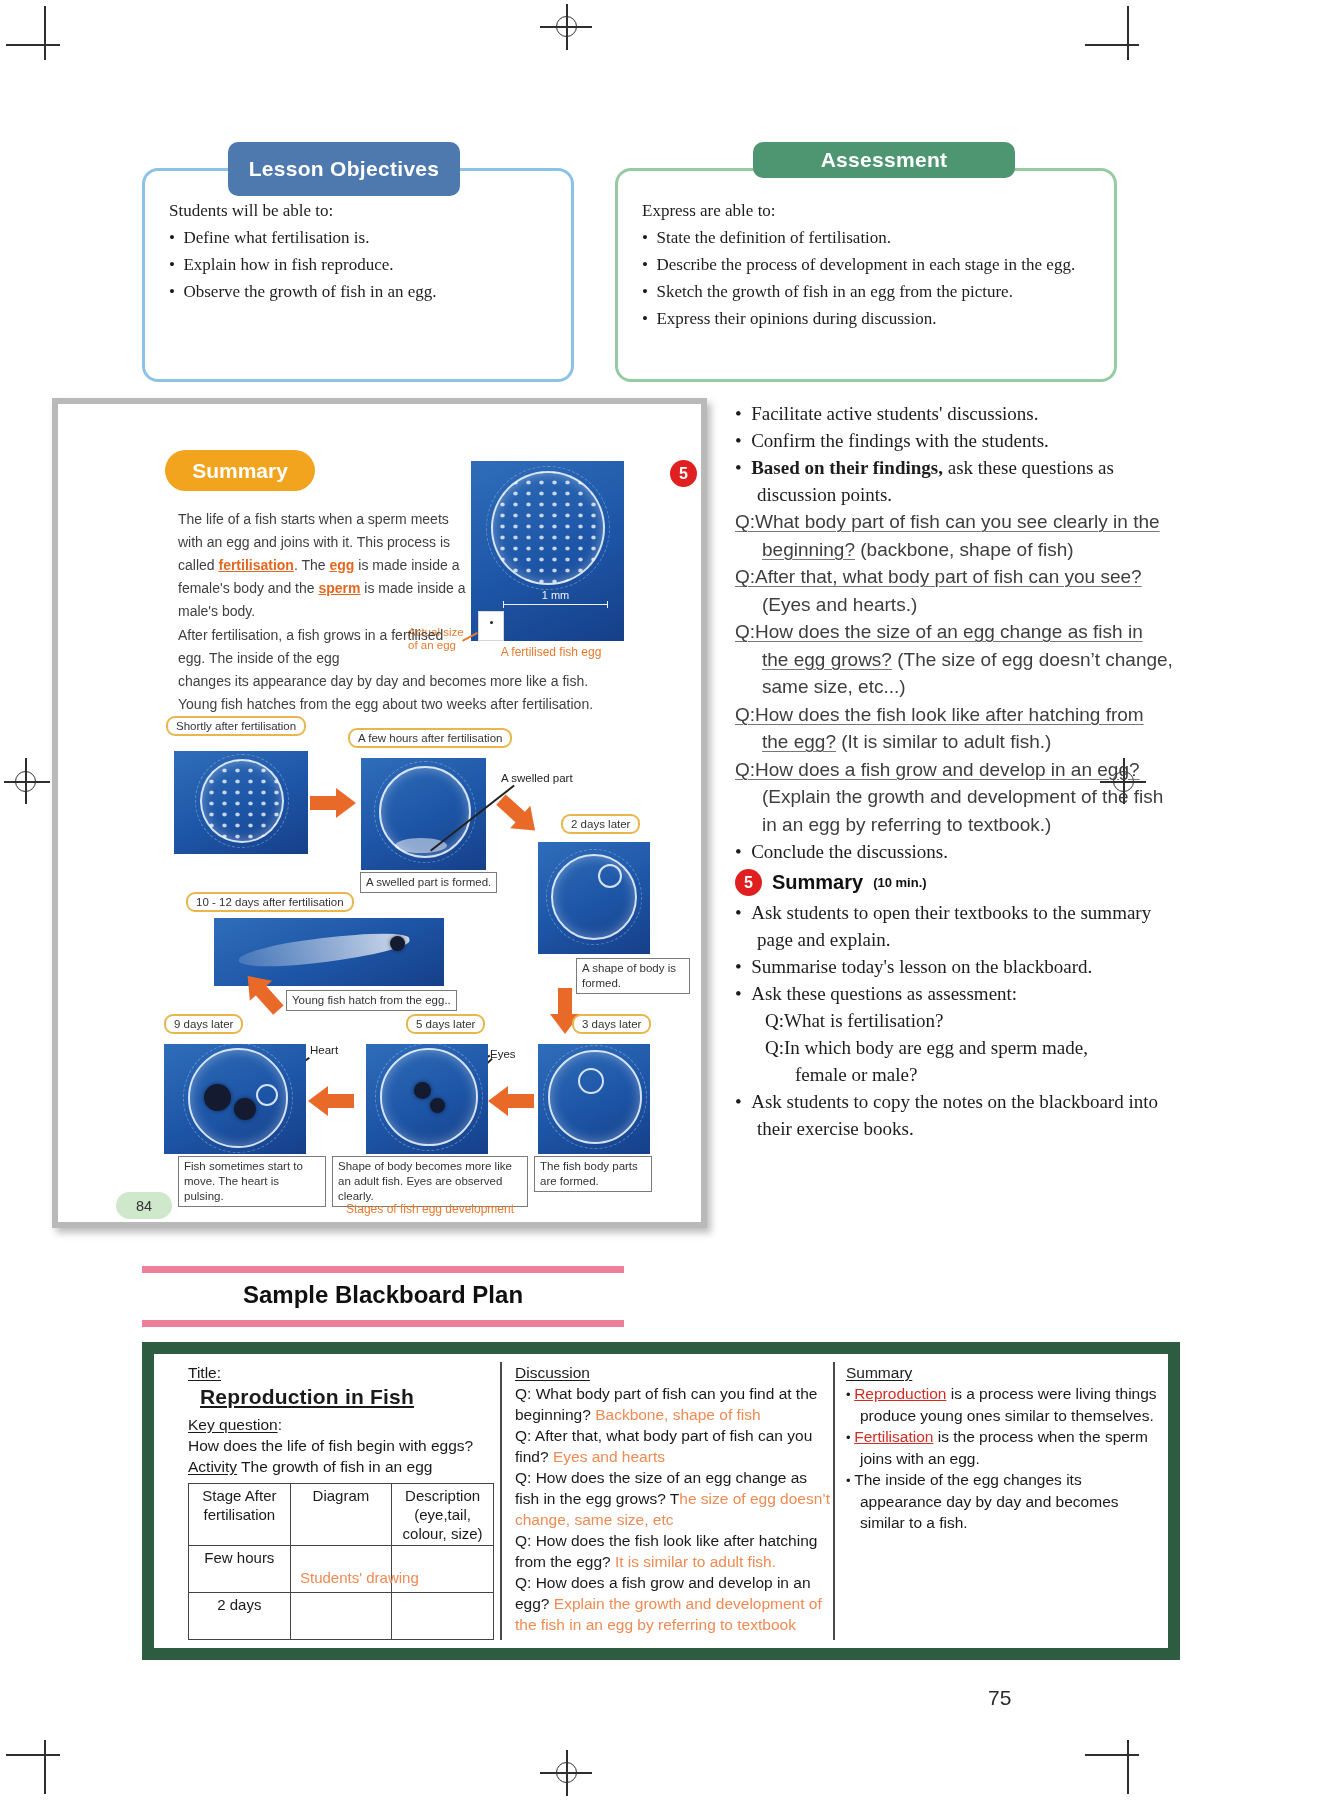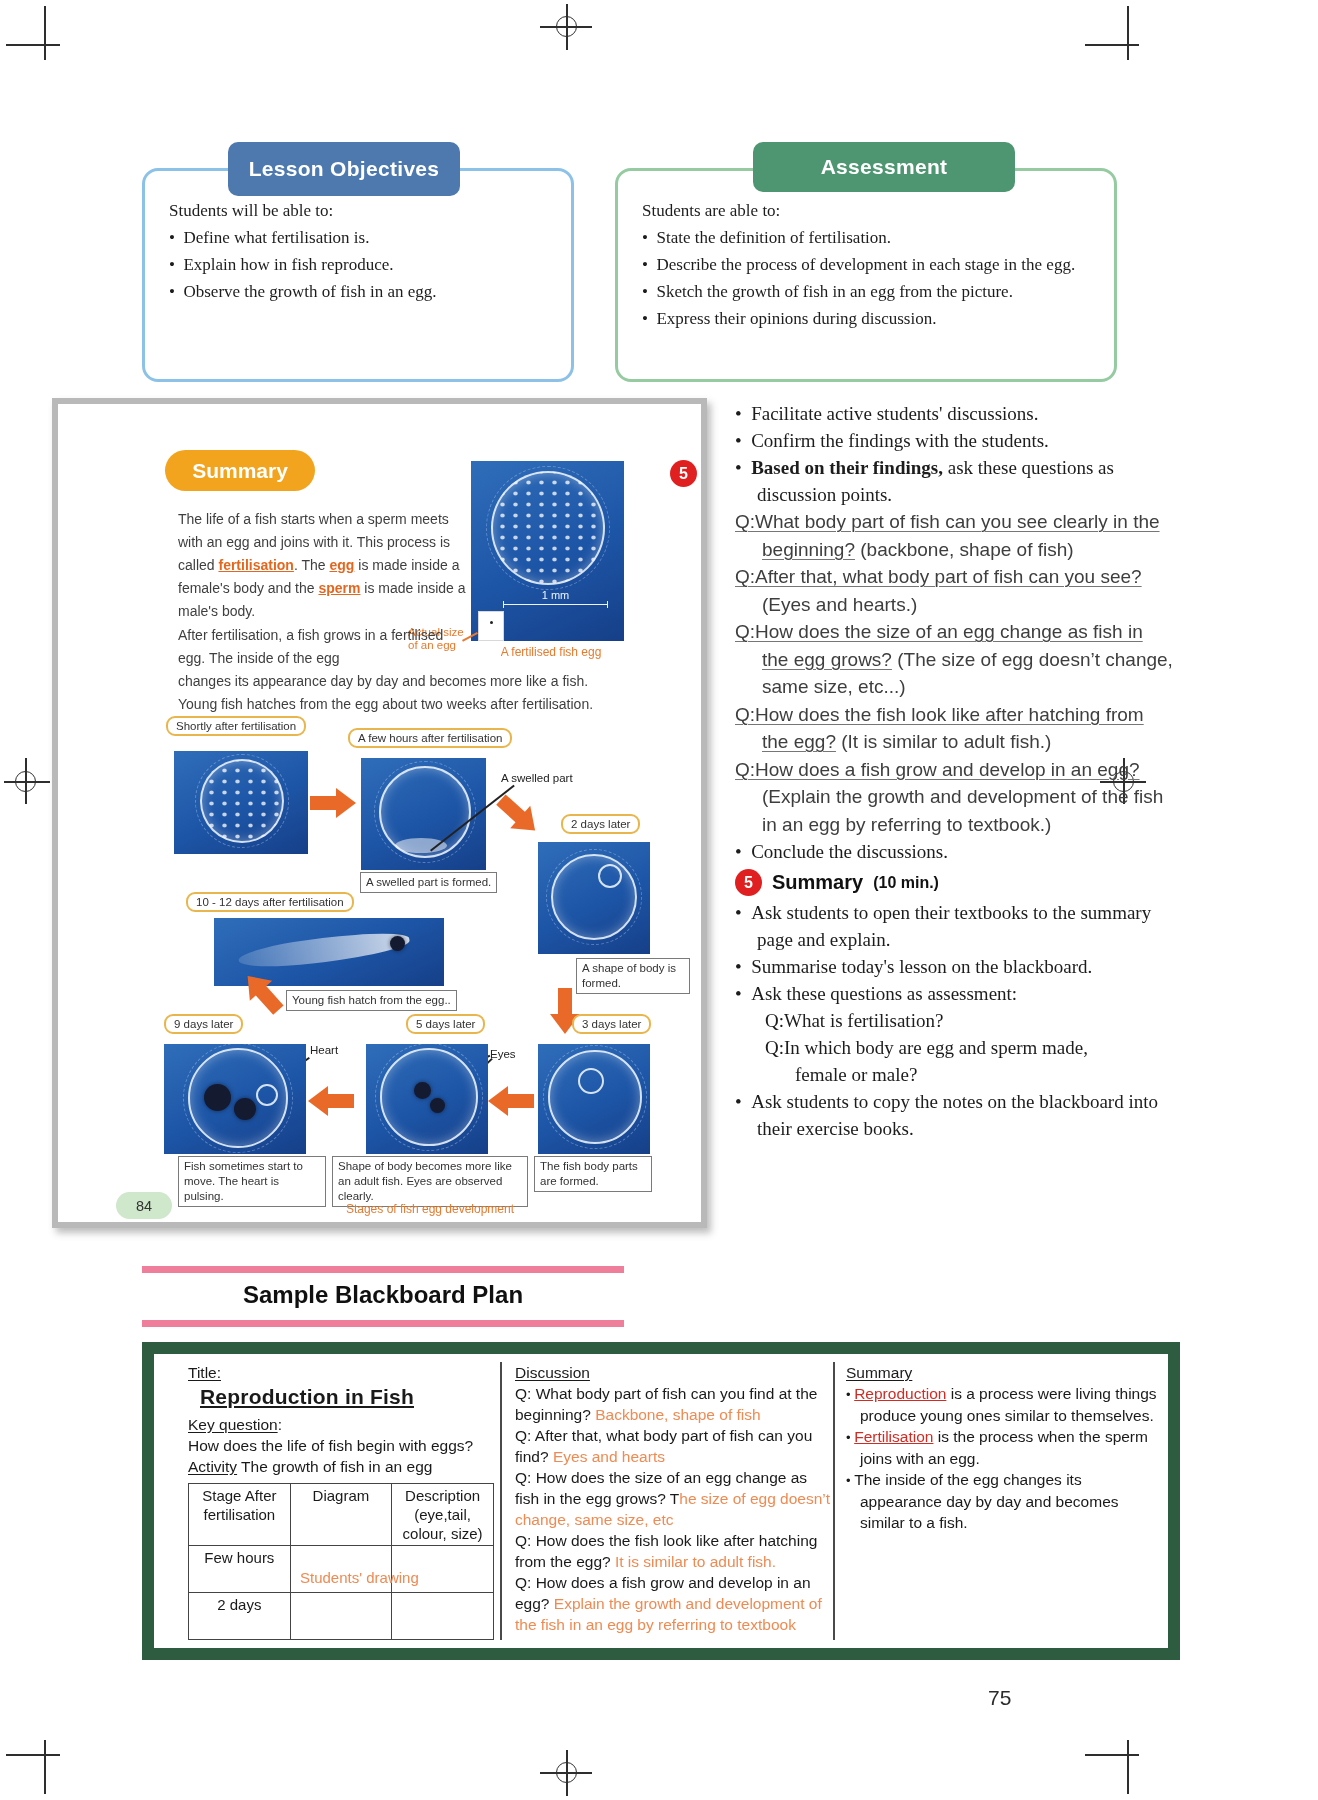--- a/index.html
+++ b/index.html
@@ -67,21 +67,21 @@
   
   .notes{position:absolute;left:735px;top:400px;width:438px}
   .srow{font-family:"Liberation Serif",serif;font-size:19px;line-height:27px;color:#1d1d1d;
         padding-left:22px;text-indent:-22px}
   .srow::before{content:"\2022\00a0\00a0"}
   .srow b{font-family:"Liberation Serif",serif}
   .qrow{font-size:19px;line-height:27.5px;color:#3e3e3e;padding-left:27px;text-indent:-27px}
   .qrow .qu{text-decoration:underline;text-underline-offset:3px;text-decoration-color:#767676;text-decoration-thickness:1.3px}
   .steprow{display:flex;align-items:center;gap:10px;margin:4px 0 3px}
   .steptitle{font-size:20px;font-weight:bold;color:#111}
-  .steptime{font-size:16px;font-weight:bold;color:#111}
+  .steptime{font-size:13px;font-weight:bold;color:#111}
   .subq{font-family:"Liberation Serif",serif;font-size:19px;line-height:27px;color:#1d1d1d;padding-left:30px}
   .subq.deep{padding-left:60px}
 
   
   .pinkbar{position:absolute;height:7px;background:#ef7e9b}
   .bbheading{position:absolute;left:142px;top:1281px;width:482px;text-align:center;
              font-size:24px;font-weight:bold;color:#101010}
   .bboard{position:absolute;left:142px;top:1342px;width:1038px;height:318px;border:12px solid #2d5c41;background:#fff}
   .bbdiv{position:absolute;top:8px;bottom:8px;width:1.5px;background:#4a4a4a}
   .bbcol{position:absolute;top:8px;font-size:15.5px;line-height:21px;color:#1a1a1a}
@@ -128,28 +128,28 @@
     <div>Students will be able to:</div>
     <div class="bul">Define what fertilisation is.</div>
     <div class="bul">Explain how in fish reproduce.</div>
     <div class="bul">Observe the growth of fish in an egg.</div>
   </div>
 </div>
 <div class="pill blue" style="left:228px;top:142px;width:232px;height:54px">Lesson Objectives</div>
 
 <div class="panel green" style="left:615px;top:168px;width:502px;height:214px">
   <div class="panel-body">
-    <div>Students are able to:</div>
+    <div>Express are able to:</div>
     <div class="bul">State the definition of fertilisation.</div>
     <div class="bul">Describe the process of development in each stage in the egg.</div>
     <div class="bul">Sketch the growth of fish in an egg from the picture.</div>
     <div class="bul">Express their opinions during discussion.</div>
   </div>
 </div>
-<div class="pill green" style="left:753px;top:142px;width:262px;height:50px">Assessment</div>
+<div class="pill green" style="left:753px;top:142px;width:262px;height:36px">Assessment</div>
 
 <div class="tbpage">
 
   <div class="sumpill">Summary</div>
   <div class="badge" style="left:612px;top:56px">5</div>
 
   <div class="tbtext" style="left:120px;top:104px;width:288px"><span>The life of a fish starts when a sperm meets with an egg and joins with it. This process is called </span><span class="kw">fertilisation</span><span>. The </span><span class="kw">egg</span><span> is made inside a female's body and the </span><span class="kw">sperm</span><span> is made inside a male's body.</span></div>
 
   <div class="photo" style="left:413px;top:57px;width:153px;height:180px">
     <div class="egg dots" style="left:20px;top:10px;width:114px;height:114px"></div>

